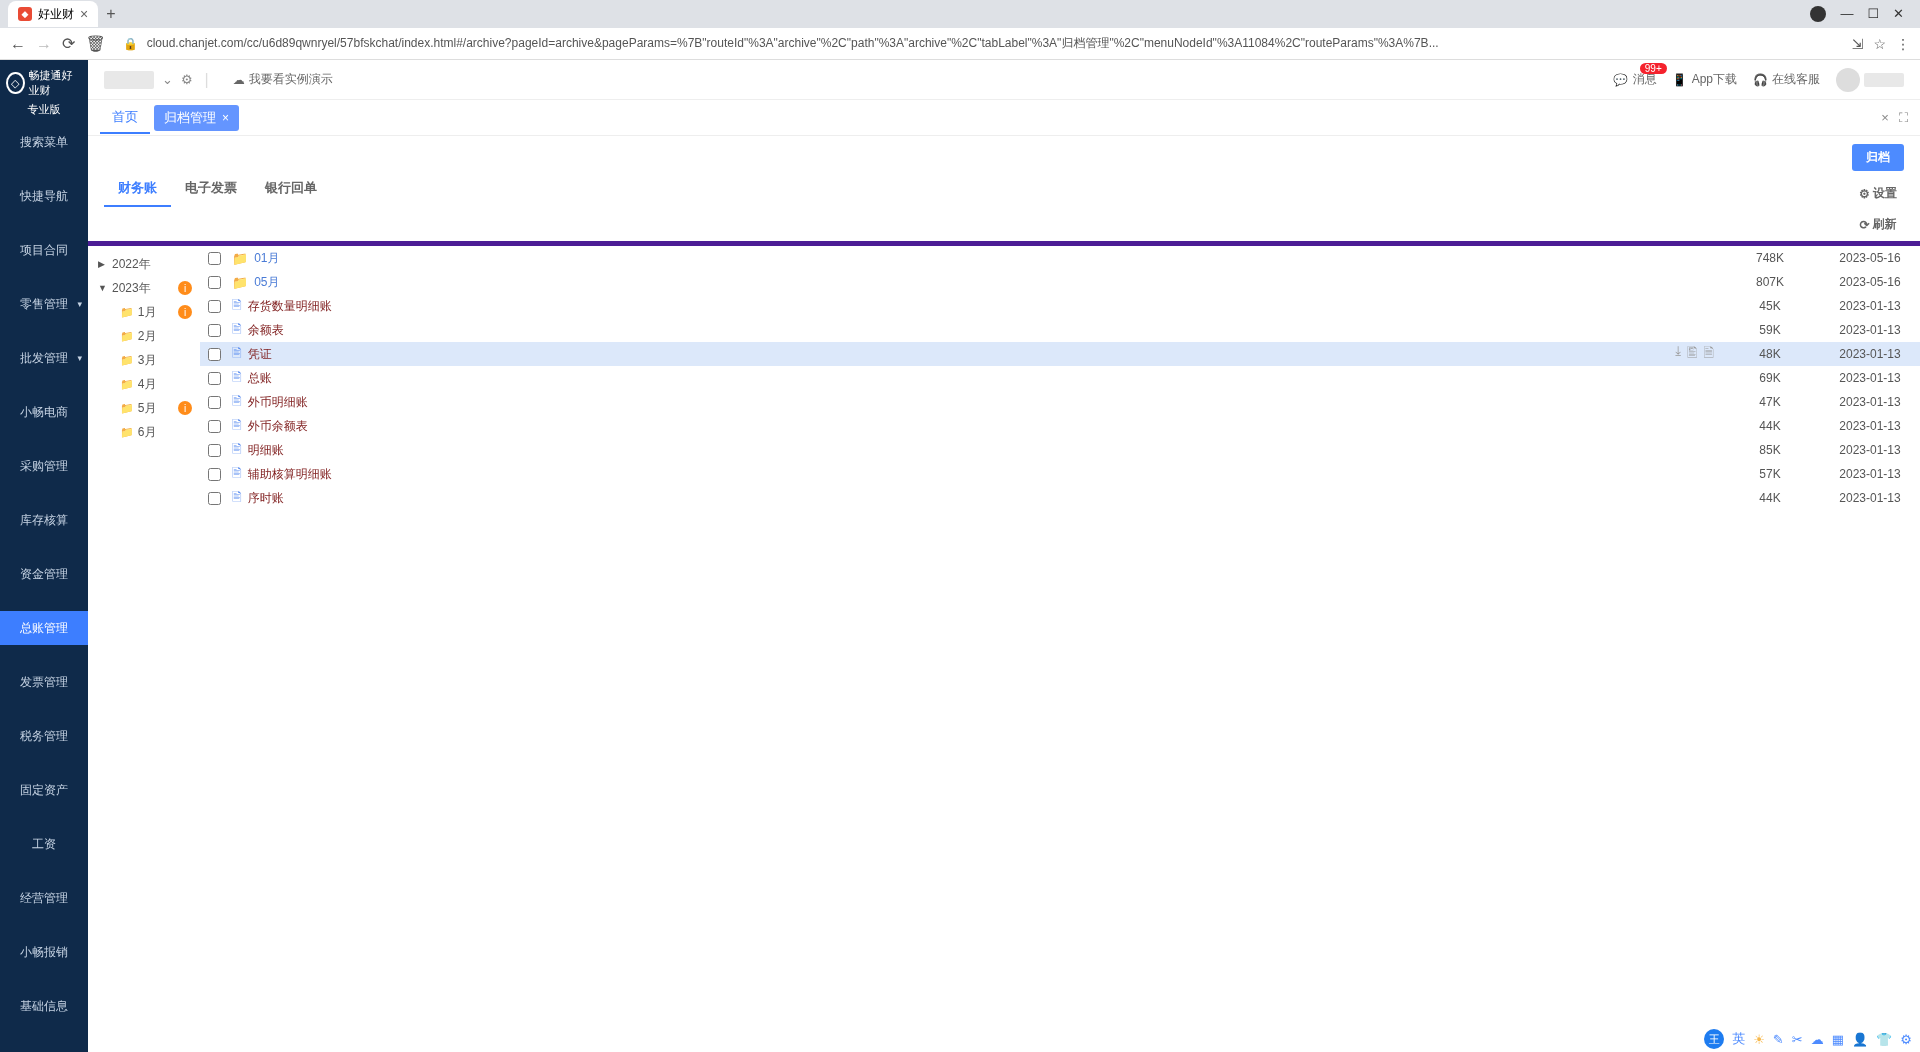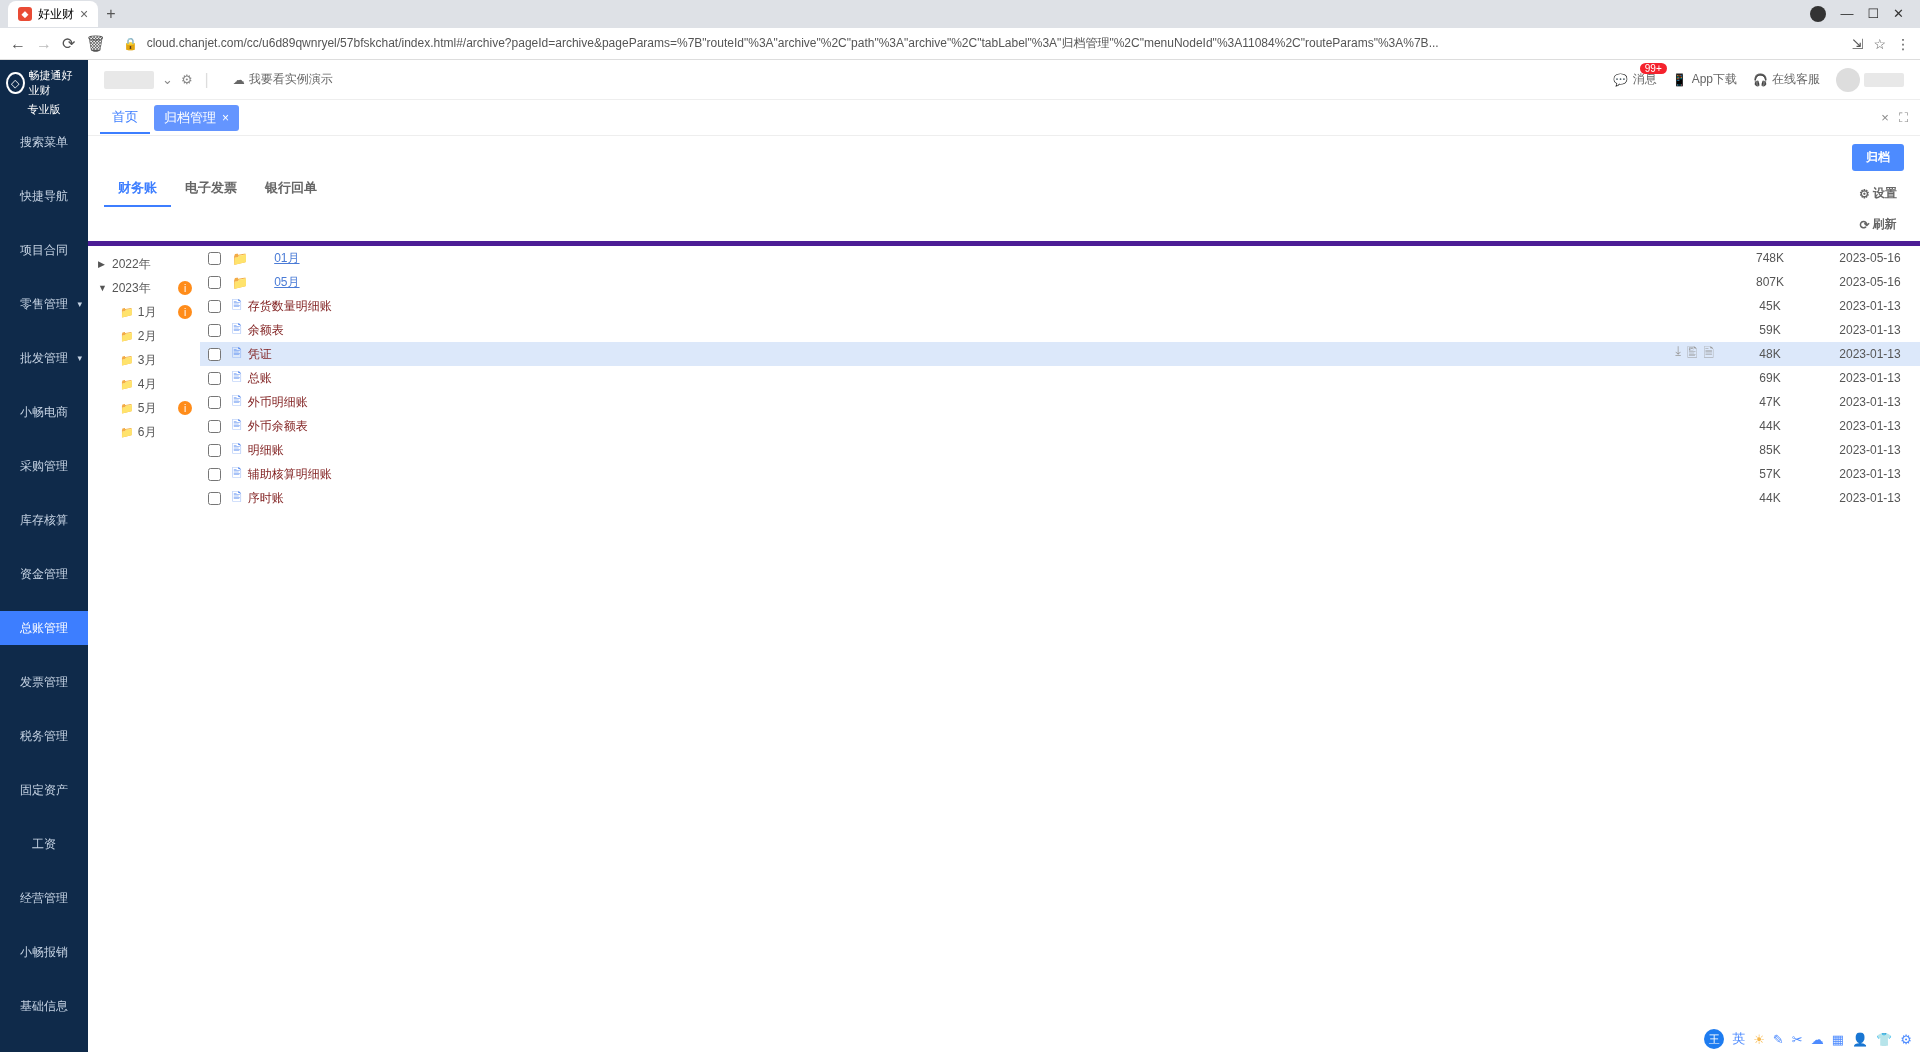--- a/index.html
+++ b/index.html
@@ -80,21 +80,21 @@
 .col-name { flex:1; padding-left:4px; display:flex; align-items:center; gap:6px;}
 .col-size { width:100px; text-align:center;}
 .col-date { width:100px; text-align:center;}
 .file-row { display:flex; align-items:center; height:24px; font-size:12px; color:#555; cursor:pointer;}
 .file-row:hover, .file-row.hover { background:#dce8fa;}
 .file-row input[type=checkbox]{ margin:0;}
 .file-name-cell { flex:1; display:flex; align-items:center; gap:6px; padding-left:4px;}
 .folder-ic { color:#f7b84b; font-size:13px;}
 .file-ic { color:#5b8def; font-size:12px;}
 .file-link { color:#7f1d1d;}
-.file-link.underline { text-decoration:underline; color:#4a7bd6;margin-left:20px;}
+.file-link.underline { color:#4a7bd6;}
 .row-actions { display:flex; gap:6px; margin-right:6px; color:#999; font-size:13px;}
 .file-row.hover .row-actions span { cursor:pointer;}
 
 .bottom-tray { position:fixed; bottom:0; right:0; display:flex; align-items:center; gap:8px; padding:3px 8px; font-size:13px; color:#4d8bff; background:rgba(255,255,255,0.9);}
 .tray-circle { width:20px; height:20px; border-radius:50%; background:#1e7cf0; color:#fff; display:flex; align-items:center; justify-content:center; font-size:11px;}
 .tray-icon { cursor:pointer;}
 
 input[type=checkbox]{ width:13px; height:13px;}
 </style>
 </head>

